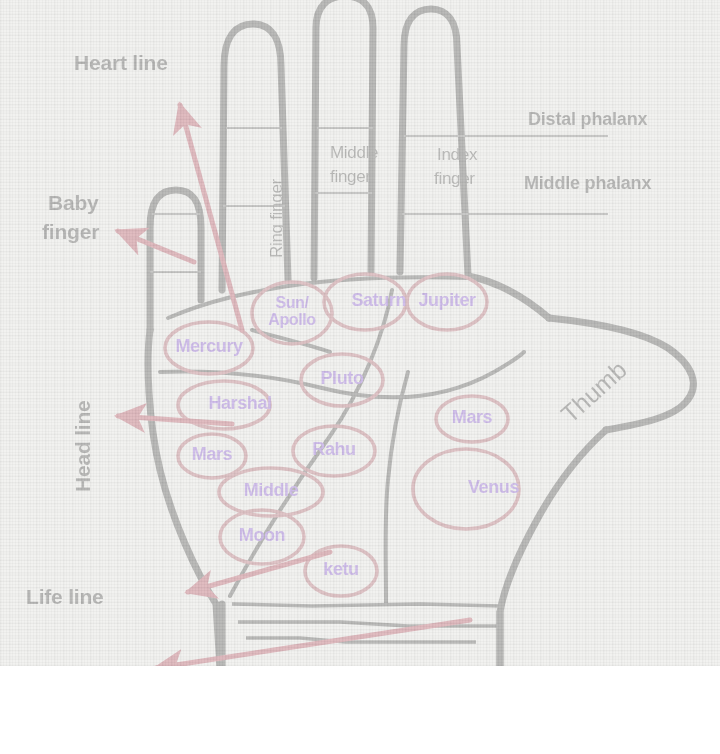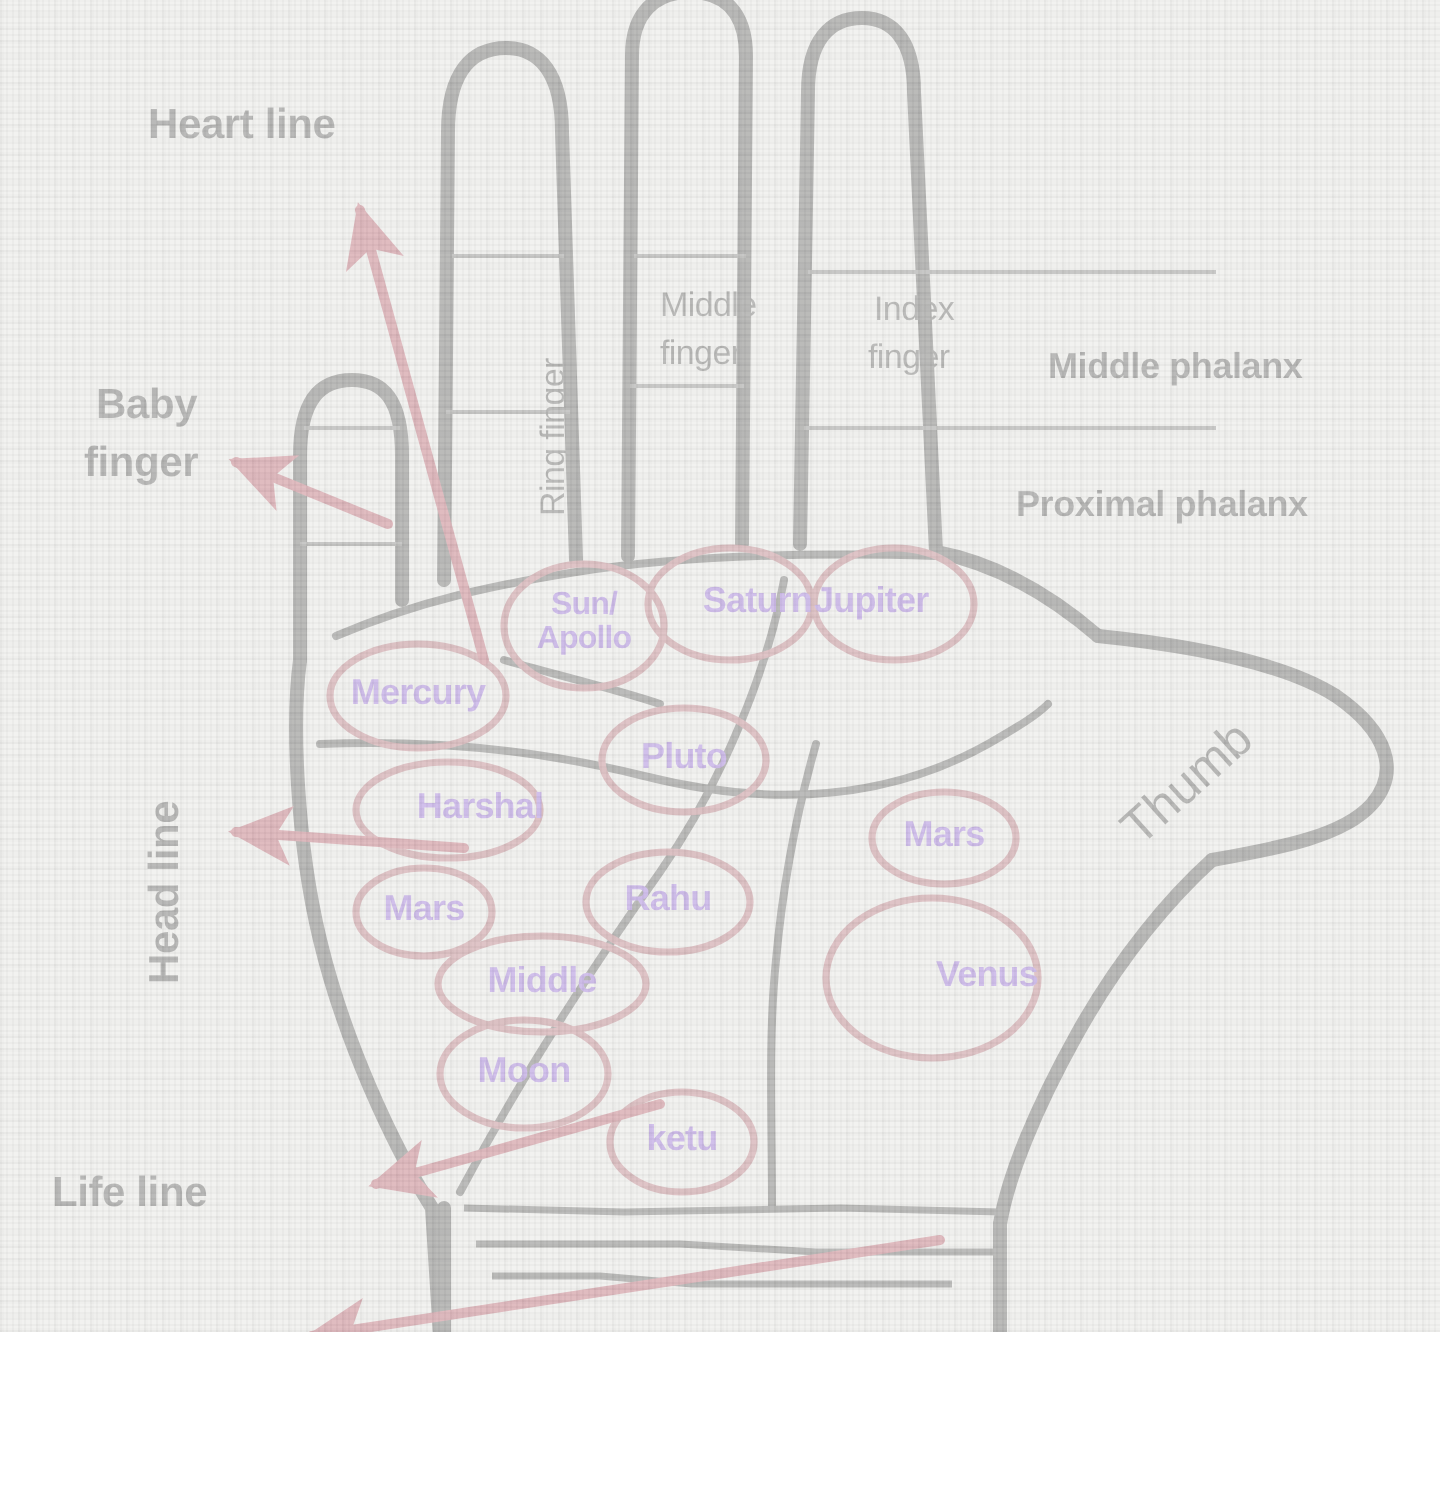--- a/index.html
+++ b/index.html
@@ -181,37 +181,37 @@
   <div class="txt lbl-bold" style="left:74px; top:52px;">Heart line</div>
 
   <div class="txt lbl-bold" style="left:48px; top:192px;">Baby</div>
   <div class="txt lbl-bold" style="left:42px; top:221px;">finger</div>
 
   <div class="txt lbl-bold rot-ccw90" style="left:72px; top:492px;">Head line</div>
 
   <div class="txt lbl-bold" style="left:26px; top:586px;">Life line</div>
 
 
+  <div class="txt lbl-phalanx" style="left:528px; top:110px;">Distal phalanx</div>
   <div class="txt lbl-phalanx" style="left:524px; top:174px;">Middle phalanx</div>
-  <div class="txt lbl-phalanx" style="left:508px; top:243px;">Proximal phalanx</div>
 
   <div class="txt lbl-finger rot-ccw90" style="left:268px; top:258px;">Ring finger</div>
 
   <div class="txt lbl-finger" style="left:330px; top:144px;">Middle</div>
   <div class="txt lbl-finger" style="left:330px; top:168px;">finger</div>
 
   <div class="txt lbl-finger" style="left:437px; top:146px;">Index</div>
   <div class="txt lbl-finger" style="left:434px; top:170px;">finger</div>
 
   <div class="txt lbl-thumb rot-thumb" style="left:556px; top:408px;">Thumb</div>
 
   <div id="mount-labels">
       <div class="txt lbl-mount small" style="left: 252px; width: 80px; text-align: center; top: 294px;"><div>Sun/</div><div>Apollo</div></div>
       <div class="txt lbl-mount" style="left: 324px; width: 82px; text-align: right; top: 291px;"><div>Saturn</div></div>
-      <div class="txt lbl-mount" style="left: 407px; width: 80px; text-align: left; top: 291px;"><div>Jupiter</div></div>
+      <div class="txt lbl-mount" style="left: 407px; width: 80px; text-align: center; top: 291px;"><div>Jupiter</div></div>
       <div class="txt lbl-mount" style="left: 165px; width: 88px; text-align: center; top: 337px;"><div>Mercury</div></div>
       <div class="txt lbl-mount" style="left: 301px; width: 82px; text-align: center; top: 369px;"><div>Pluto</div></div>
       <div class="txt lbl-mount" style="left: 194px; width: 92px; text-align: center; top: 394px;"><div>Harshal</div></div>
       <div class="txt lbl-mount" style="left: 436px; width: 72px; text-align: center; top: 408px;"><div>Mars</div></div>
       <div class="txt lbl-mount" style="left: 293px; width: 82px; text-align: center; top: 440px;"><div>Rahu</div></div>
       <div class="txt lbl-mount" style="left: 178px; width: 68px; text-align: center; top: 445px;"><div>Mars</div></div>
       <div class="txt lbl-mount" style="left: 413px; width: 106px; text-align: right; top: 478px;"><div>Venus</div></div>
       <div class="txt lbl-mount" style="left: 219px; width: 104px; text-align: center; top: 481px;"><div>Middle</div></div>
       <div class="txt lbl-mount" style="left: 220px; width: 84px; text-align: center; top: 526px;"><div>Moon</div></div>
       <div class="txt lbl-mount" style="left: 305px; width: 72px; text-align: center; top: 560px;"><div>ketu</div></div>

